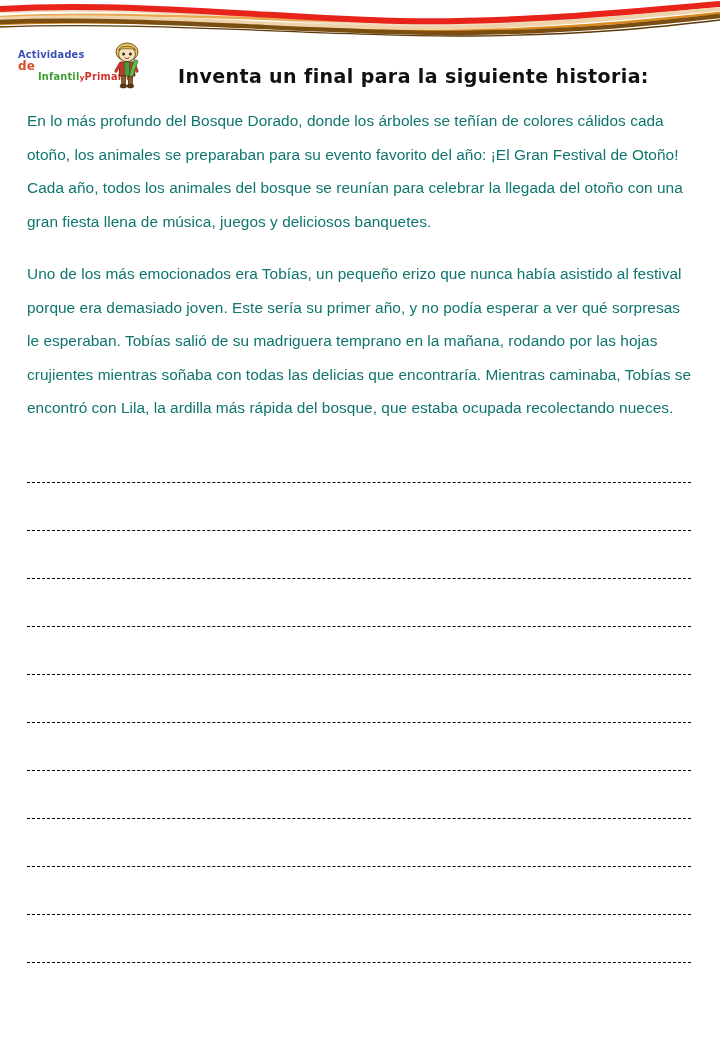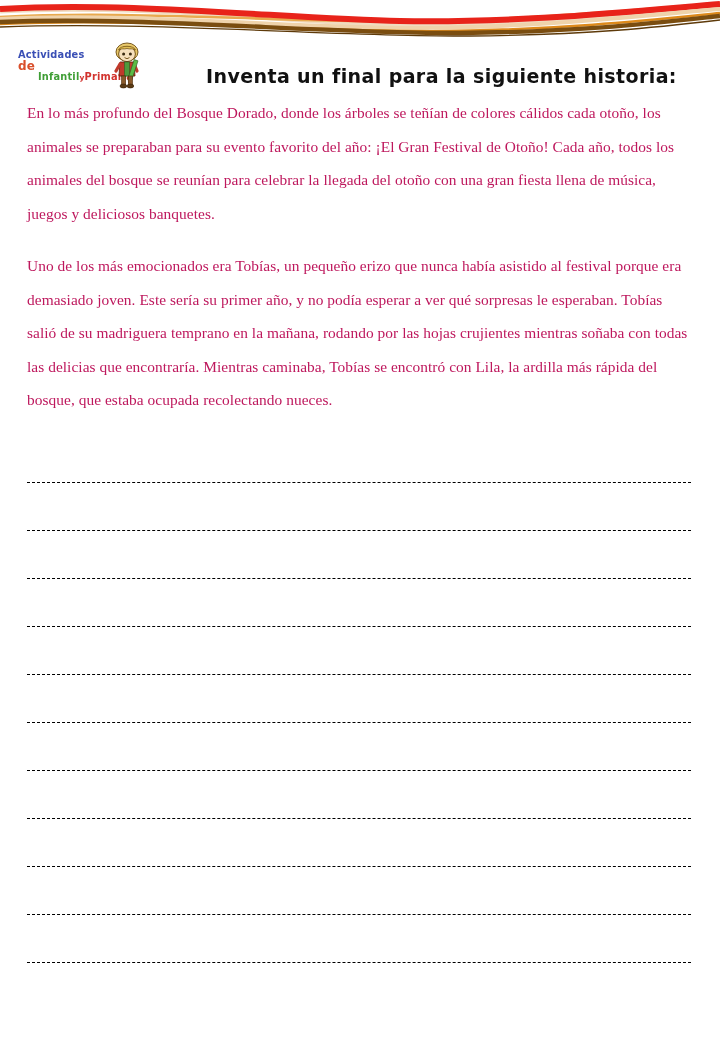--- a/index.html
+++ b/index.html
@@ -73,36 +73,35 @@
 
   .page-title {
     position: absolute;
     left: 178px;
     top: 12px;
     font-family: "DejaVu Sans", "Liberation Sans", sans-serif;
     font-size: 19px;
     color: #111111;
     letter-spacing: 0.4px;
     white-space: nowrap;
-    margin-left: 28px;
   }
 
   
   .story {
     position: absolute;
     left: 27px;
     top: 96px;
     width: 666px;
   }
   .story-paragraph {
-    font-family: Liberation Serif, serif;
+    font-family: Liberation Sans, sans-serif;
     font-size: 15.4px;
     line-height: 33.5px;
-    color: #be185d;
-    margin: 0 0 19px 0;
+    color: #0f766e;
+    margin: 8px 0 19px 0;
     text-align: left;
     letter-spacing: 0.05px;
   }
 
   
   .answer-lines {
     position: absolute;
     left: 27px;
     top: 466px;
     width: 664px;

